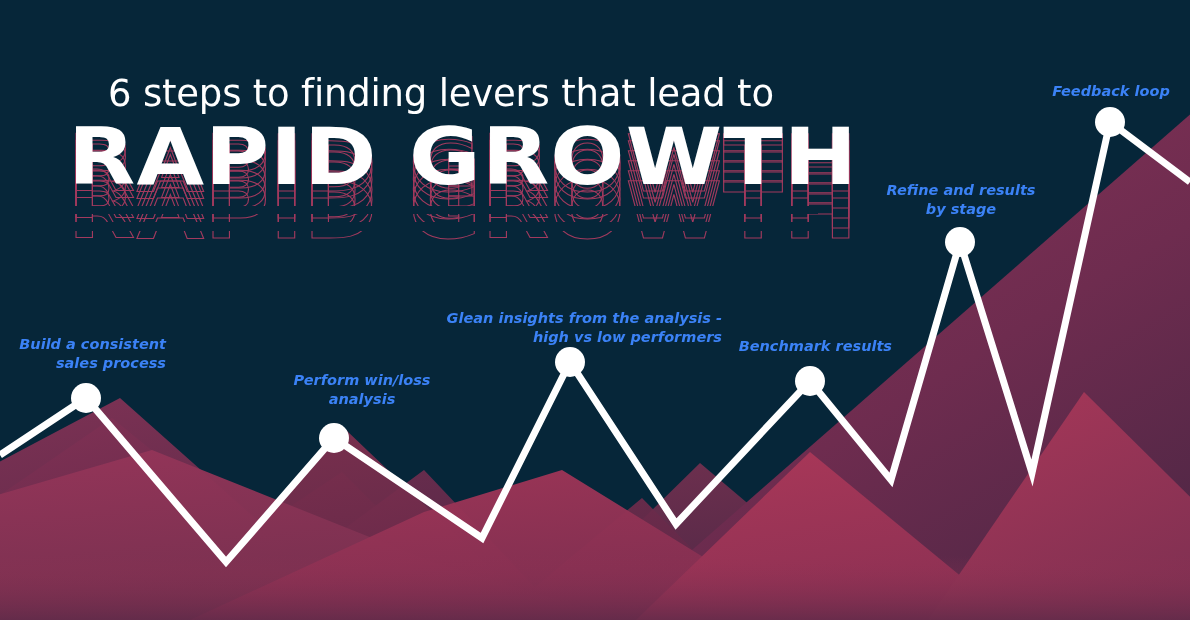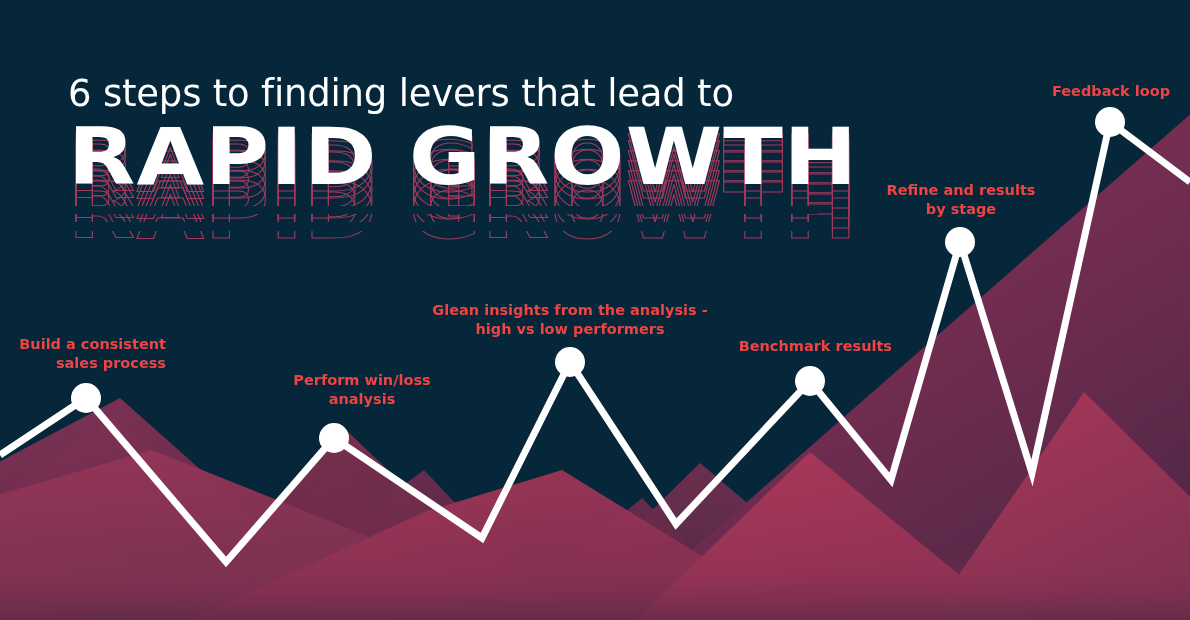--- a/index.html
+++ b/index.html
@@ -36,20 +36,21 @@
     pointer-events: none;
   }
   #kicker {
     font-family: "DejaVu Sans", sans-serif;
     font-size: 37px;
     font-weight: 400;
     letter-spacing: -0.2px;
     color: #ffffff;
     line-height: 1.08;
     white-space: nowrap;
+    margin-left: 40px;
   }
 
   
   #wordmark-wrap {
     position: relative;
     height: 112px;
     margin-top: 4px;
   }
   .wm {
     position: absolute;
@@ -79,28 +80,29 @@
     left: -10px;
     width: 760px;
     background: #062639;
     z-index: 3;
   }
 
   
   .step-label {
     position: absolute;
     z-index: 7;
-    color: #ef4444;
+    color: #3b82f6;
     font-family: "DejaVu Sans", sans-serif;
     font-size: 14.5px;
     font-weight: 700;
     line-height: 1.28;
     text-align: center;
     white-space: pre-line;
     pointer-events: auto;
+    font-style: italic;
   }
 </style>
 </head>
 <body>
 
 <div id="stage">
 
   <svg id="art" viewBox="0 0 1190 620" preserveAspectRatio="none">
     <defs>
       <linearGradient id="gBackLeft" x1="0" y1="0" x2="0.3" y2="1">
@@ -195,21 +197,21 @@
 
       <div class="wm solid" style="top:0px; z-index:4;">RAPID GROWTH</div>
     </div>
   </div>
 
   <div id="labels">
       <div class="step-label" style="left: 16px; top: 335px; width: 150px; text-align: right;">Build a consistent
 sales process</div>
       <div class="step-label" style="left: 258px; top: 371px; width: 152px; text-align: center; margin-left: 28px;">Perform win/loss
 analysis</div>
-      <div class="step-label" style="left: 418px; top: 301px; width: 304px; text-align: center;">Glean insights from the analysis -
+      <div class="step-label" style="left: 418px; top: 309px; width: 304px; text-align: right;">Glean insights from the analysis -
 high vs low performers</div>
       <div class="step-label" style="left: 730px; top: 337px; width: 162px; text-align: right;">Benchmark results</div>
       <div class="step-label" style="left: 880px; top: 181px; width: 162px; text-align: center;">Refine and results
 by stage</div>
       <div class="step-label" style="left: 1043px; top: 82px; width: 136px; text-align: center;">Feedback loop</div>
     </div>
 
 </div>
 
 </body></html>

